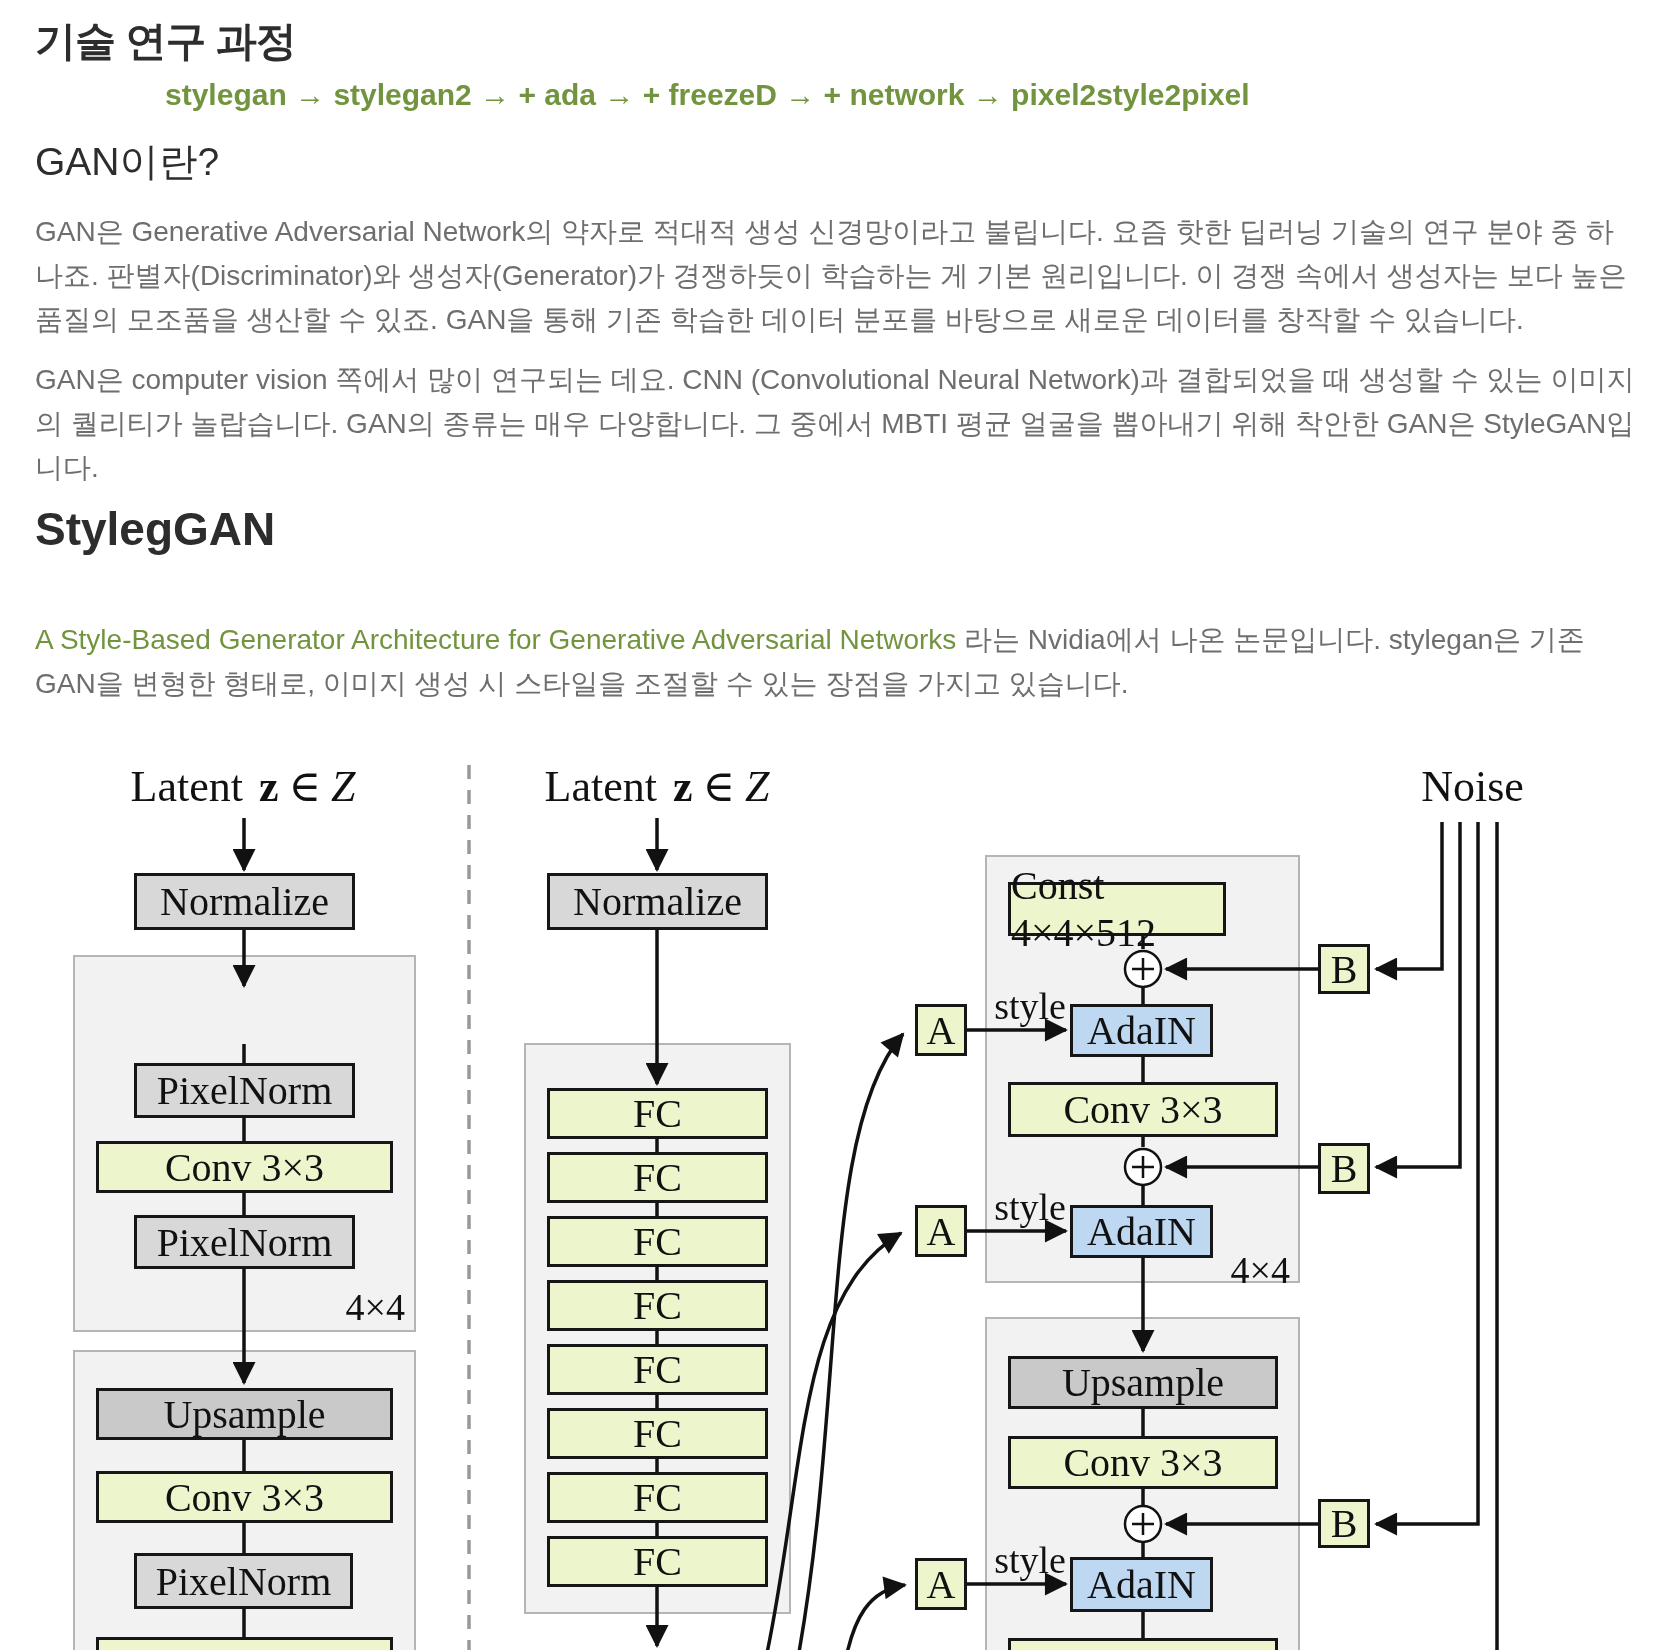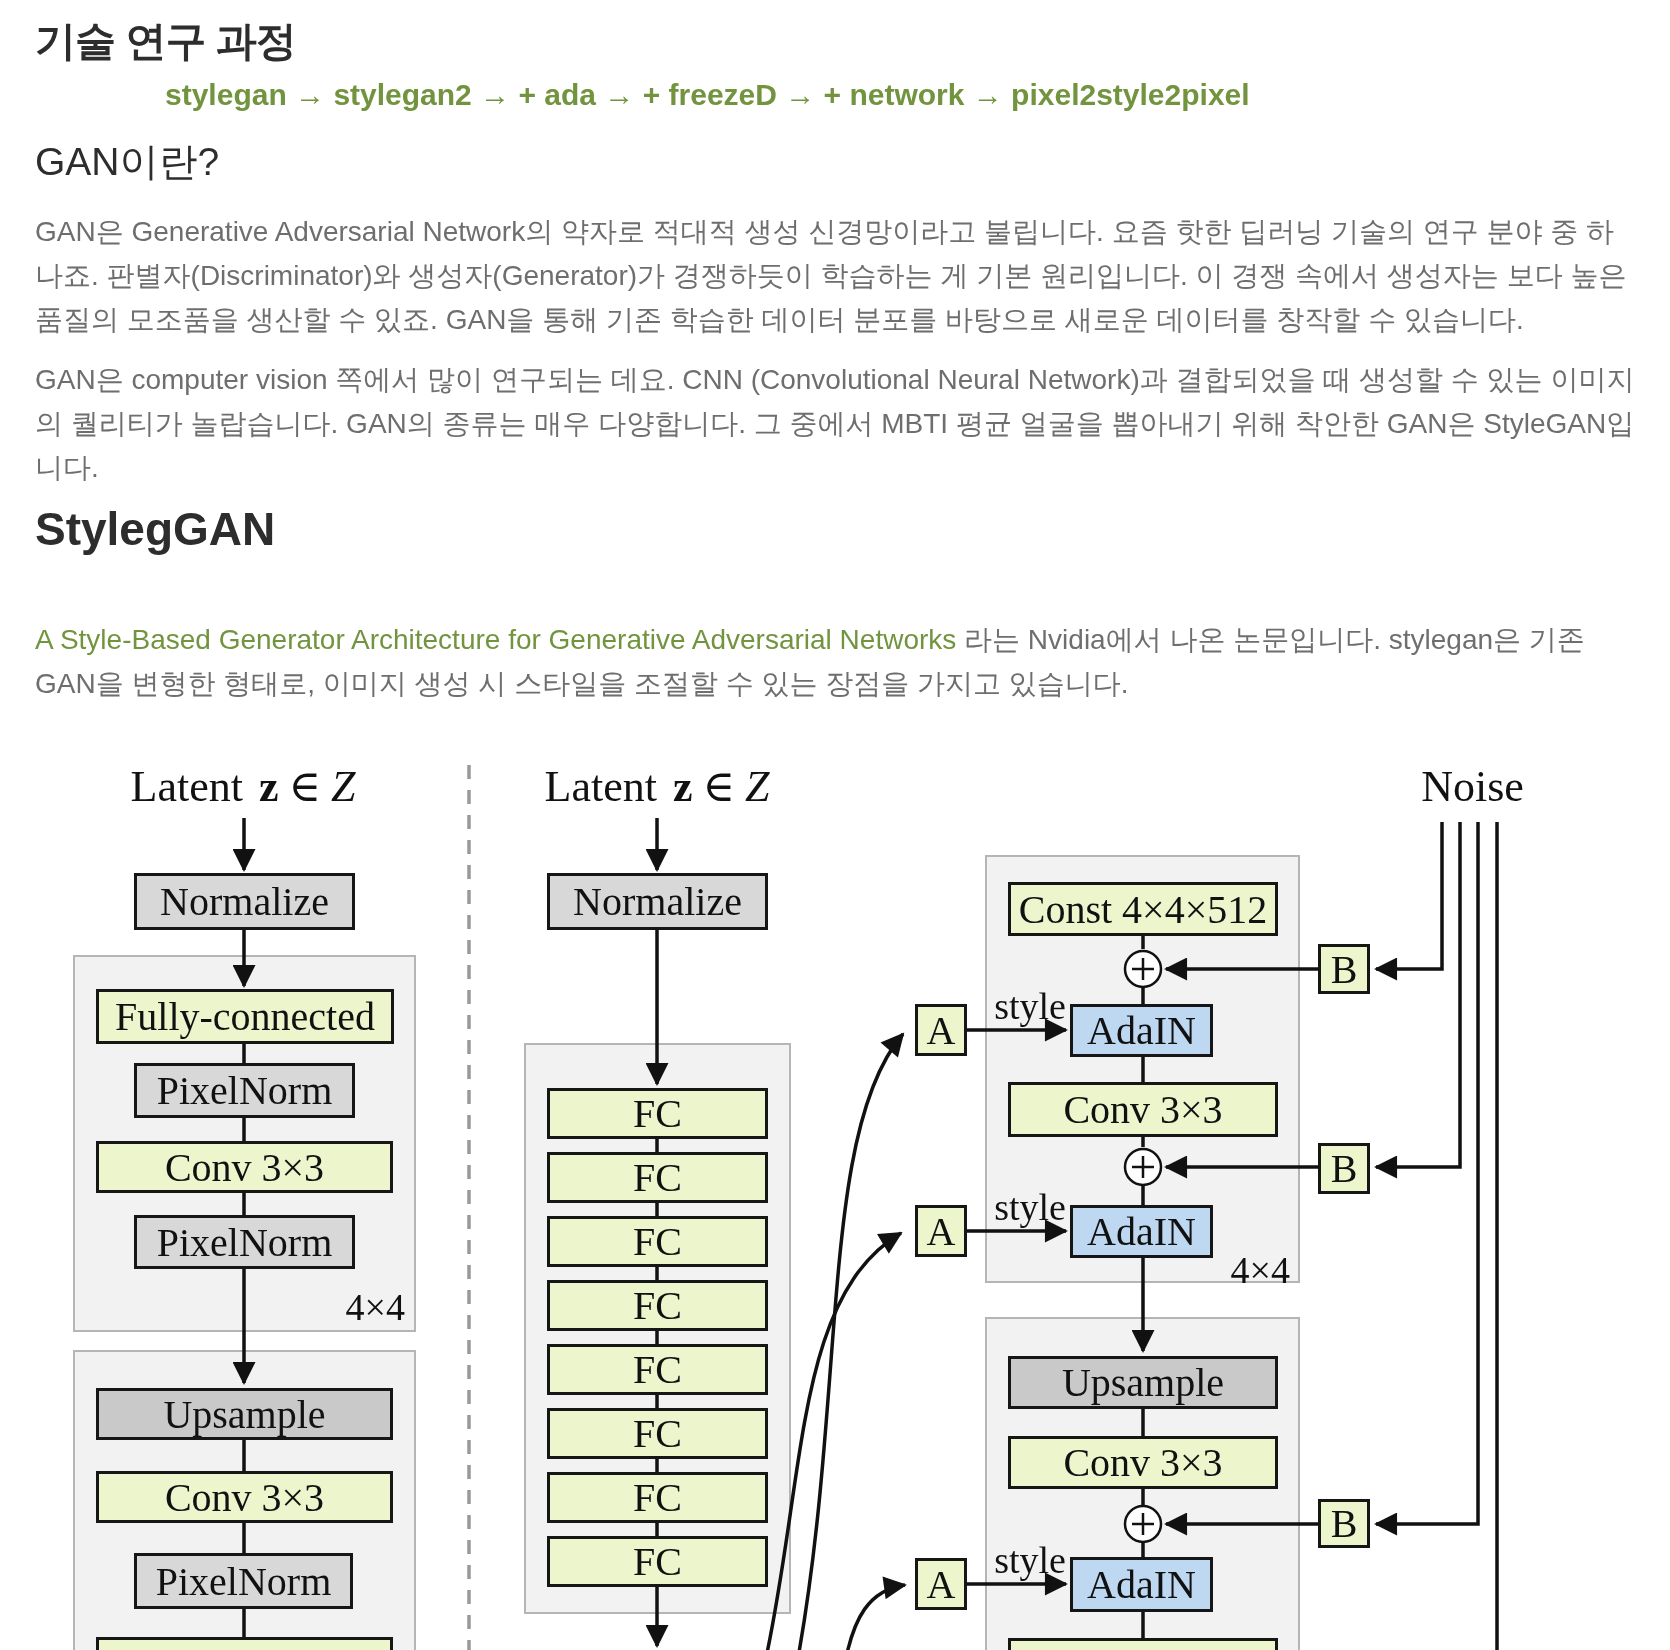--- a/index.html
+++ b/index.html
@@ -132,21 +132,20 @@
     </g>
     <g stroke="#111" stroke-width="2.5">
       <path d="M1132 269 H1154 M1143 258 V280"></path>
       <path d="M1132 467 H1154 M1143 456 V478"></path>
       <path d="M1132 824 H1154 M1143 813 V835"></path>
     </g>
   </svg>
 
   <div class="dlabel ctr" style="left:93px;top:60px;width:300px"><span>Latent</span><span class="lz">z</span><span class="lin">∈</span><span class="it">Z</span></div>
   <div class="dbox gray" style="left:134px;top:173px;width:221px;height:57px">Normalize</div>
-  <div class="dbox green" style="left:96px;top:289px;width:298px;height:55px">Fully-connected</div>
   <div class="dbox gray" style="left:134px;top:363px;width:221px;height:55px">PixelNorm</div>
   <div class="dbox green" style="left:96px;top:441px;width:297px;height:52px">Conv 3×3</div>
   <div class="dbox gray" style="left:134px;top:515px;width:221px;height:54px">PixelNorm</div>
   <div class="dlabel sm rt" style="left:300px;top:585px;width:105px">4×4</div>
   <div class="dbox gray2" style="left:96px;top:688px;width:297px;height:52px">Upsample</div>
   <div class="dbox green" style="left:96px;top:771px;width:297px;height:52px">Conv 3×3</div>
   <div class="dbox gray" style="left:134px;top:853px;width:219px;height:56px">PixelNorm</div>
   <div class="dbox green" style="left:96px;top:937px;width:297px;height:40px"></div>
 
   <div class="dlabel ctr" style="left:507px;top:60px;width:300px"><span>Latent</span><span class="lz">z</span><span class="lin">∈</span><span class="it">Z</span></div>
@@ -155,21 +154,21 @@
   <div class="dbox green" style="left:547px;top:452px;width:221px;height:51px">FC</div>
   <div class="dbox green" style="left:547px;top:516px;width:221px;height:51px">FC</div>
   <div class="dbox green" style="left:547px;top:580px;width:221px;height:51px">FC</div>
   <div class="dbox green" style="left:547px;top:644px;width:221px;height:51px">FC</div>
   <div class="dbox green" style="left:547px;top:708px;width:221px;height:51px">FC</div>
   <div class="dbox green" style="left:547px;top:772px;width:221px;height:51px">FC</div>
   <div class="dbox green" style="left:547px;top:836px;width:221px;height:51px">FC</div>
 
   <div class="dlabel ctr" style="left:1400px;top:61px;width:145px">Noise</div>
 
-  <div class="dbox green" style="left:1008px;top:182px;width:270px;height:54px">Const 4×4×512</div>
+  <div class="dbox green" style="left:1008px;top:182px;width:218px;height:54px">Const 4×4×512</div>
   <div class="dbox blue" style="left:1070px;top:304px;width:143px;height:53px">AdaIN</div>
   <div class="dbox green" style="left:1008px;top:382px;width:270px;height:55px">Conv 3×3</div>
   <div class="dbox blue" style="left:1070px;top:505px;width:143px;height:53px">AdaIN</div>
   <div class="dlabel sm rt" style="left:1205px;top:548px;width:85px">4×4</div>
   <div class="dbox gray2" style="left:1008px;top:656px;width:270px;height:53px">Upsample</div>
   <div class="dbox green" style="left:1008px;top:736px;width:270px;height:53px">Conv 3×3</div>
   <div class="dbox blue" style="left:1070px;top:857px;width:143px;height:55px">AdaIN</div>
   <div class="dbox green" style="left:1008px;top:938px;width:270px;height:40px"></div>
 
   <div class="dbox green" style="left:915px;top:304px;width:52px;height:52px">A</div>

